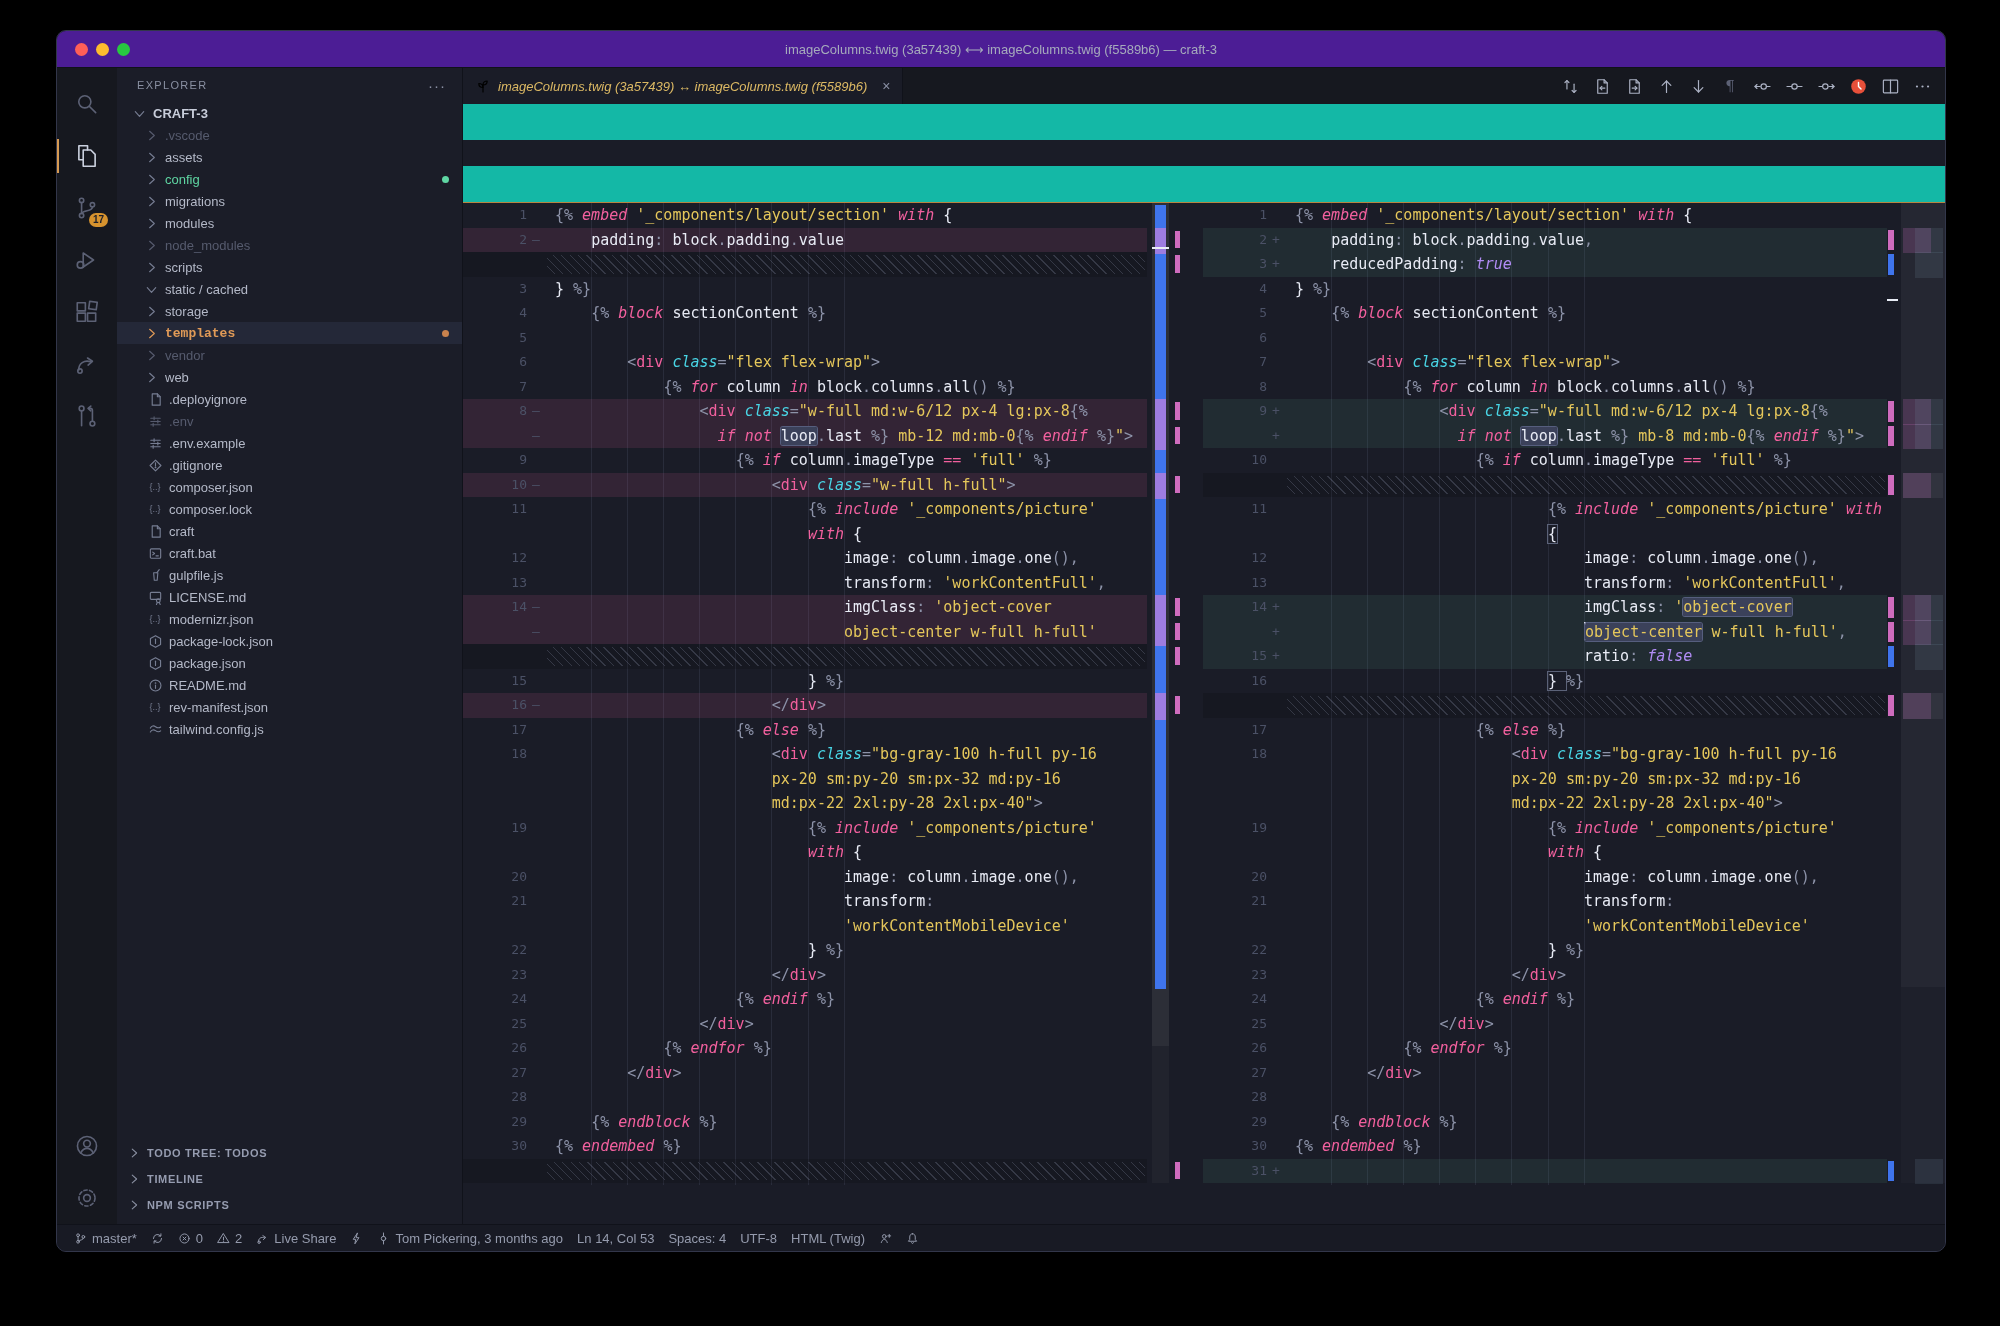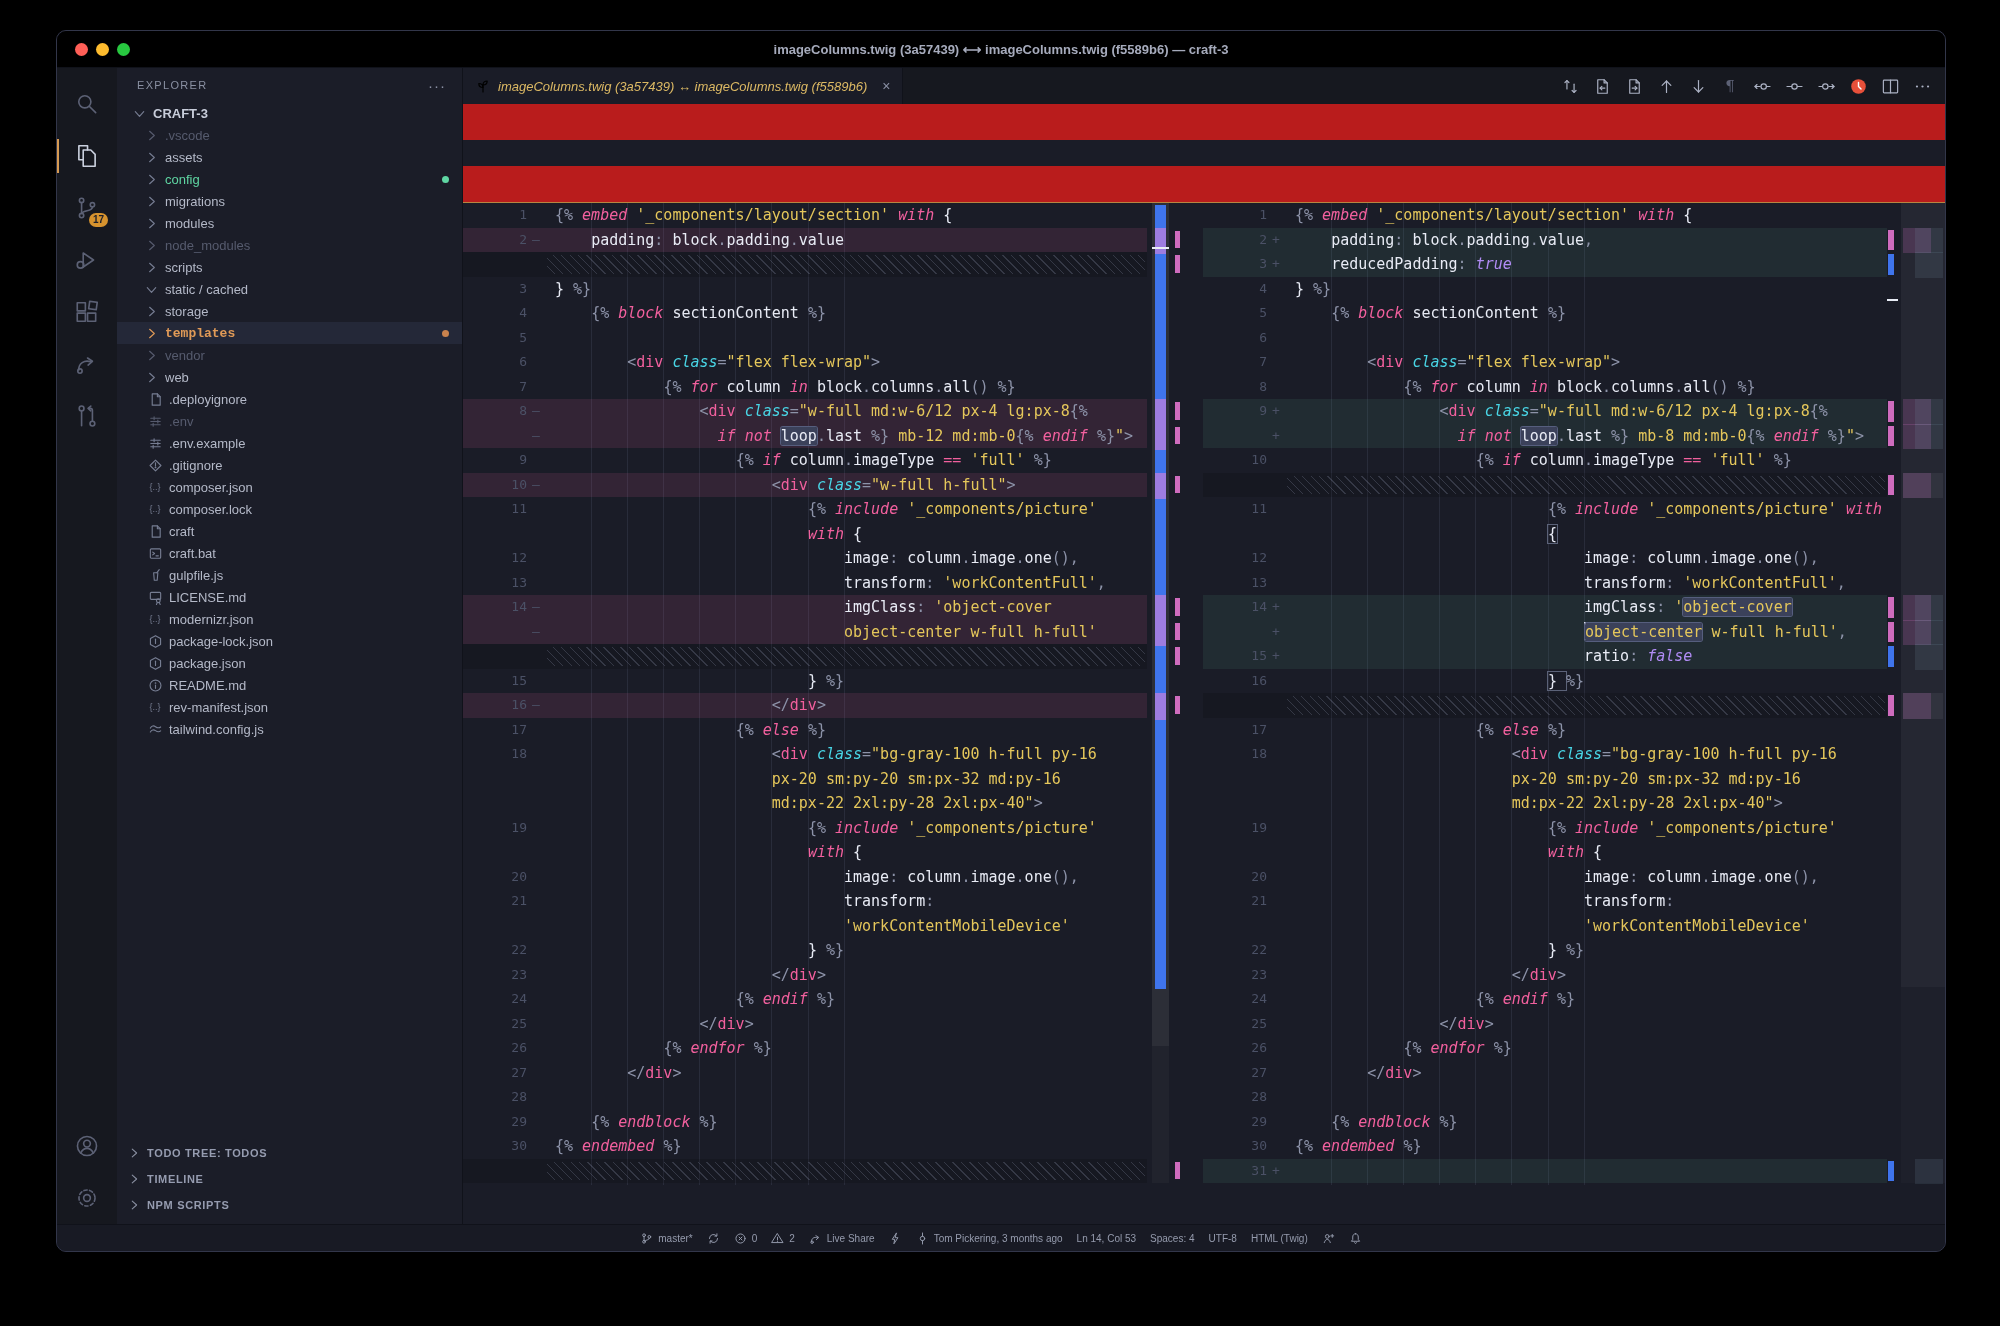--- a/index.html
+++ b/index.html
@@ -1,19 +1,19 @@
 <!DOCTYPE html>
 <html><head>
 <meta charset="utf-8">
 <style>
   html,body{margin:0;padding:0;background:#000;}
   body{width:2000px;height:1326px;position:relative;overflow:hidden;font-family:"Liberation Sans",sans-serif;}
   .window{position:absolute;left:56px;top:30px;width:1888px;height:1220px;background:#1a1c27;border:1px solid #32364a;border-radius:10px;overflow:hidden;display:flex;flex-direction:column;box-shadow:0 30px 90px rgba(0,0,0,.85);}
   
-  .titlebar{flex:0 0 36px;background:#000000;border-bottom:1px solid #10121a;display:flex;align-items:center;position:relative;font-weight:bold;}
+  .titlebar{flex:0 0 36px;background:#4c1d95;border-bottom:1px solid #10121a;display:flex;align-items:center;position:relative;}
   .lights{display:flex;gap:8px;padding-left:18px;}
   .light{width:13px;height:13px;border-radius:50%;}
   .win-title{position:absolute;left:0;right:0;text-align:center;font-size:13px;color:#a6abbc;pointer-events:none;}
   
   .main{flex:1;display:flex;min-height:0;}
   .activitybar{flex:0 0 60px;background:#16181f;display:flex;flex-direction:column;align-items:center;padding-top:10px;}
   .act{width:60px;height:52px;display:flex;align-items:center;justify-content:center;color:#5c6175;position:relative;cursor:pointer;}
   .act.active{color:#cad0de;}
   .act.active::before{content:"";position:absolute;left:0;top:9px;bottom:9px;width:2px;background:#d79a52;}
   .act .badge{position:absolute;right:9px;bottom:7px;background:#d7932e;color:#1d1f2a;font-size:10px;font-weight:700;border-radius:9px;padding:1px 4px;line-height:12px;}
@@ -26,21 +26,21 @@
   .trow{height:22px;display:flex;align-items:center;gap:6px;position:relative;cursor:pointer;white-space:nowrap;}
   .trow.sel{background:#242838;}
   .trow .ticon{flex:0 0 16px;display:flex;align-items:center;justify-content:center;color:#767d92;}
   .trow.dim,.trow.dim .ticon{color:#565b6e;}
   .trow.root{font-weight:700;color:#c8cdda;}
   .trow .dot{position:absolute;right:13px;top:8px;width:7px;height:7px;border-radius:50%;}
   .sb-secs{flex:0 0 auto;padding-bottom:6px;}
   .sb-sec{height:26px;display:flex;align-items:center;gap:6px;padding-left:10px;font-size:11px;font-weight:700;letter-spacing:.06em;color:#969cb0;cursor:pointer;}
   .sb-sec .ticon{color:#8a90a2;display:flex;}
   
-  .editor{flex:1;display:flex;flex-direction:column;min-width:0;background:#b91c1c;gap:36px;}
+  .editor{flex:1;display:flex;flex-direction:column;min-width:0;background:#14b8a6;gap:36px;}
   .tabbar{flex:0 0 36px;background:#16181f;display:flex;justify-content:space-between;align-items:stretch;}
   .tab{display:flex;align-items:center;gap:7px;padding:0 12px;background:#1a1c27;border-right:1px solid #10121a;font-size:13px;cursor:pointer;}
   .tab-label{font-style:italic;color:#dcb964;white-space:nowrap;}
   .tab-close{color:#8a90a4;font-size:14px;margin-left:8px;cursor:pointer;}
   .tab-actions{display:flex;align-items:center;gap:2px;padding-right:8px;color:#abb1c3;}
   .ta{width:30px;height:28px;display:flex;align-items:center;justify-content:center;cursor:pointer;border-radius:4px;}
   .ta.dim{color:#5c6175;}
   .bc-strip{flex:0 0 26px;background:#1a1c27;}
   .diff{flex:1;display:flex;min-height:0;border-top:1.5px solid rgba(222,160,72,.8);position:relative;background:#1a1c27;}
   .pane{flex:1 1 0;position:relative;overflow:hidden;min-width:0;}
@@ -61,21 +61,21 @@
   .bm{box-shadow:0 0 0 1px #5b6278;}
   .caret{display:inline-block;width:2px;height:18px;background:#e2e6f4;vertical-align:-3px;margin-right:-1px;}
   .centerstrip{flex:0 0 46px;display:flex;gap:6px;padding:0 5px;}
   .ov-wide{width:17px;position:relative;background:rgba(255,255,255,.03);}
   .ov-thin{width:5px;position:relative;}
   .edge{flex:0 0 58px;display:flex;gap:3px;}
   .ov-right{width:11px;position:relative;}
   .diffmap{flex:1;position:relative;background:rgba(255,255,255,.02);}
   .mk{position:absolute;left:0;right:0;}
   
-  .statusbar{flex:0 0 26px;background:#181a24;border-top:1px solid #10121a;display:flex;justify-content:center;align-items:center;padding:0 10px;font-size:10px;color:#959bad;}
+  .statusbar{flex:0 0 26px;background:#181a24;border-top:1px solid #10121a;display:flex;justify-content:flex-start;align-items:center;padding:0 10px;font-size:13px;color:#959bad;}
   .sb-side{display:flex;align-items:center;height:100%;}
   .sb-item{display:flex;align-items:center;gap:5px;padding:0 7px;height:100%;cursor:pointer;white-space:nowrap;}
   svg{display:block;}
 </style>
 </head>
 <body>
 
 <div class="window">
   <div class="titlebar">
     <div class="lights">

